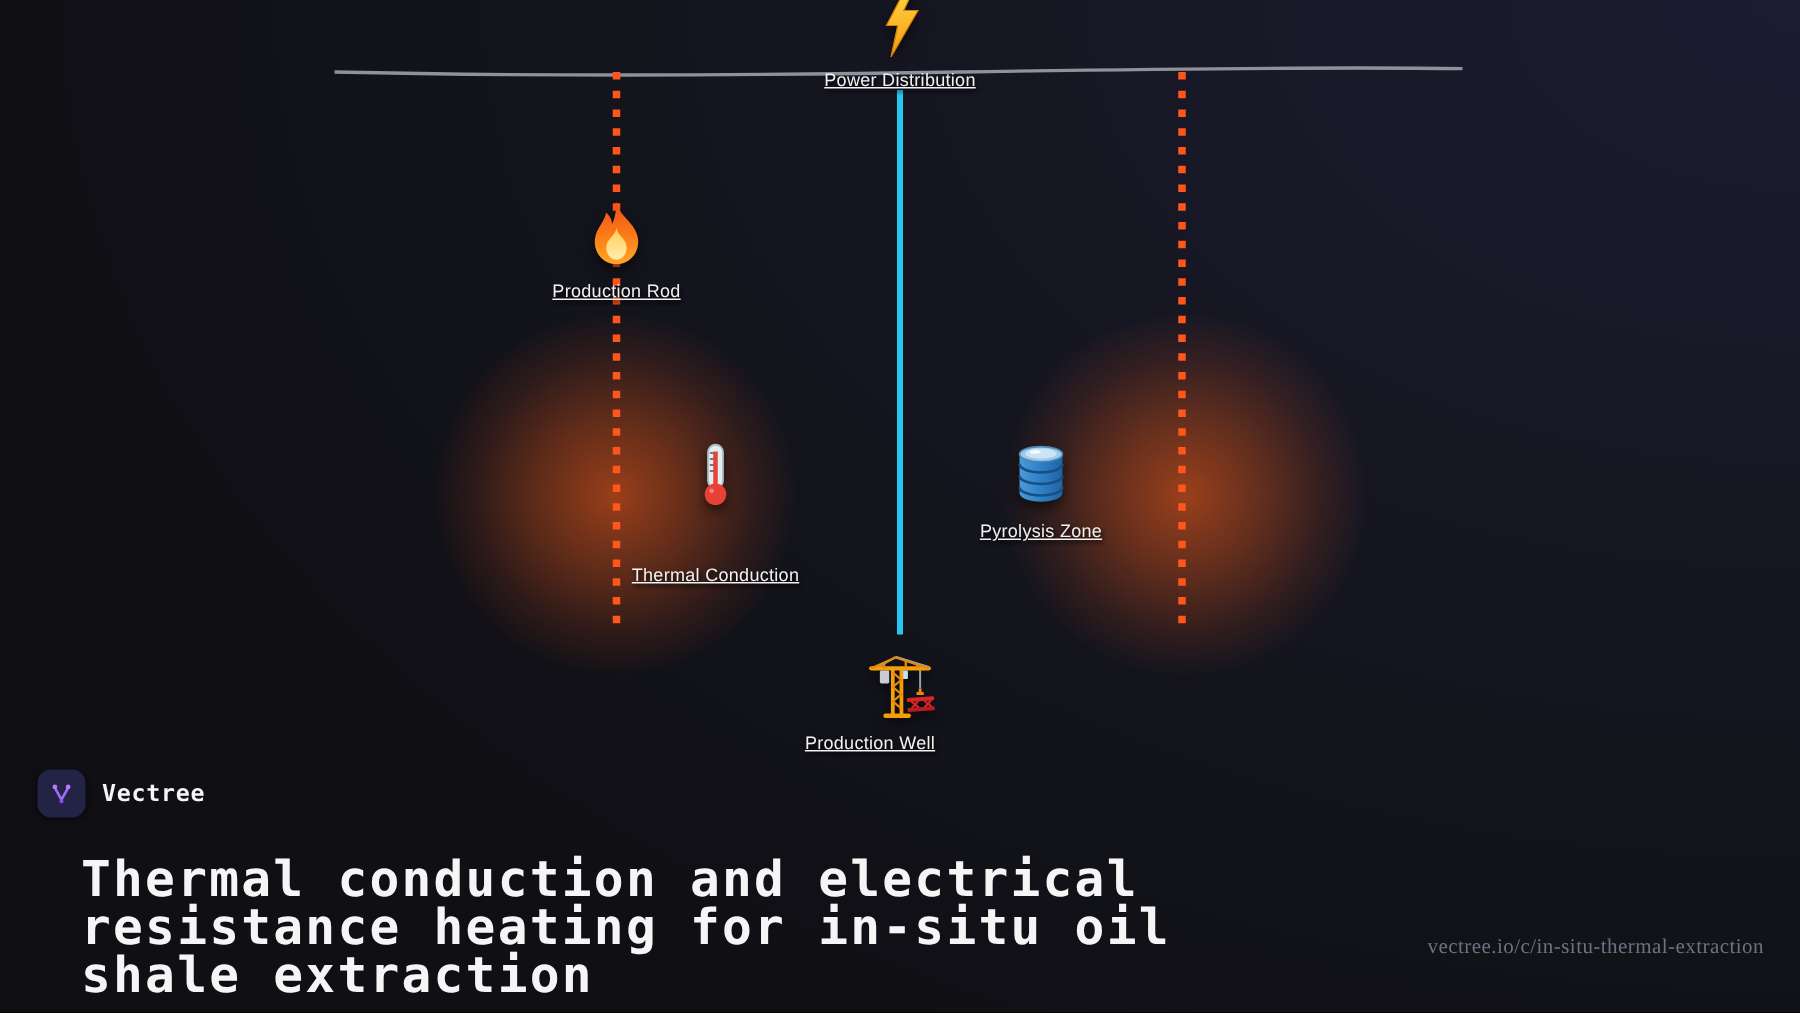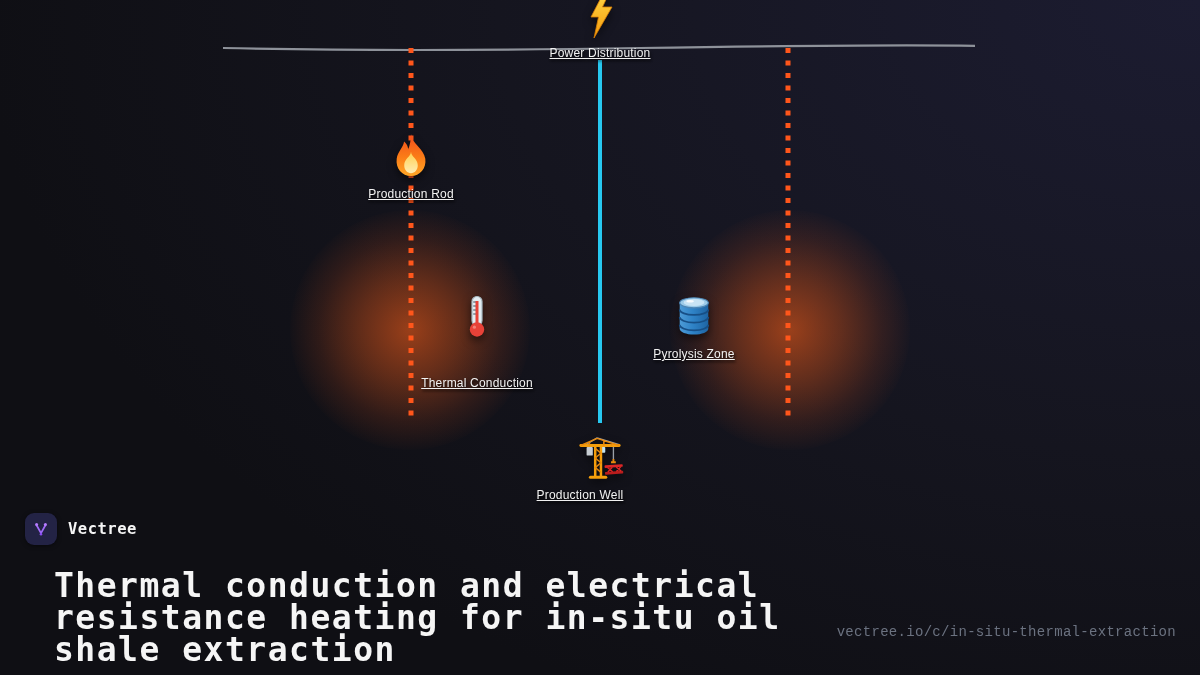--- a/index.html
+++ b/index.html
@@ -36,21 +36,21 @@
     color:#f5f5f5;font-family:"DejaVu Sans Mono", monospace;font-weight:bold;
     font-size:15.5px;letter-spacing:0.5px;
   }
   #page-title{
     position:absolute;left:25px;top:-127px;width:765px;
     color:#f5f5f5;font-family:"DejaVu Sans Mono", monospace;font-weight:bold;
     font-size:33px;line-height:32px;letter-spacing:1.5px;margin-left:29px;
   }
   #footer-url{
     position:absolute;right:24px;top:-51px;
-    color:#6b7280;font-family:Liberation Mono, monospace;font-size:14px;letter-spacing:0.3px;
+    color:#6b7280;font-family:Liberation Serif, serif;font-size:14px;letter-spacing:0.3px;
   }
 </style>
 </head>
 <body>
 
 <div id="stage">
 
   <div class="glow" id="glow-left"></div>
   <div class="glow" id="glow-right"></div>
 

